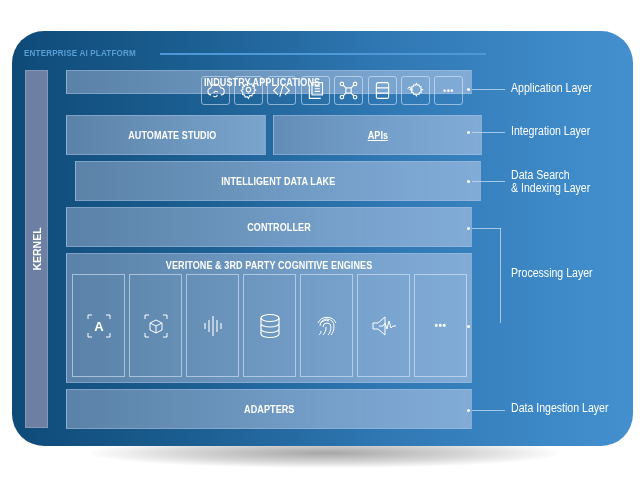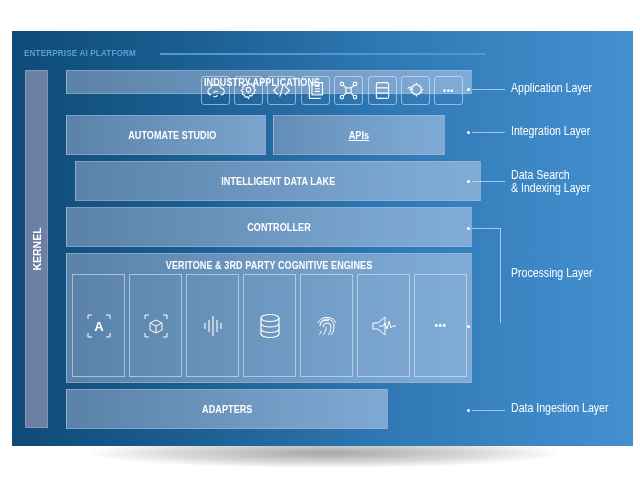--- a/index.html
+++ b/index.html
@@ -1,20 +1,20 @@
 <!DOCTYPE html>
 <html><head>
 <meta charset="utf-8">
 <style>
   html,body{margin:0;padding:0;background:#ffffff;}
   body{width:640px;height:480px;position:relative;overflow:hidden;font-family:"Liberation Sans",sans-serif;}
   .shadow{position:absolute;left:90px;top:438px;width:470px;height:30px;border-radius:50%;
     background:radial-gradient(ellipse at center, rgba(0,0,0,0.35) 0%, rgba(0,0,0,0.15) 45%, rgba(0,0,0,0) 72%);}
   .panel{position:absolute;left:12px;top:31px;width:621px;height:415px;
-    background:linear-gradient(90deg,#0e4a78 0%,#1c5f92 30%,#2f78b4 60%,#4490cf 100%);}
+    background:linear-gradient(90deg,#0e4a78 0%,#1c5f92 30%,#2f78b4 60%,#4490cf 100%);border-radius:32px;}
   .title-row{position:absolute;left:12px;top:16px;display:flex;align-items:center;}
   .title{color:#5a9fd4;font-size:9.5px;font-weight:bold;letter-spacing:0.2px;font-family:"Liberation Sans",sans-serif;transform:scaleX(0.85);transform-origin:left center;white-space:nowrap;}
   .title-line{position:absolute;left:148px;top:22px;width:326px;height:2px;background:#4d98d6;}
   .block{position:absolute;background:linear-gradient(90deg,rgba(150,170,200,0.55) 0%,rgba(160,190,225,0.7) 100%);
     border:1px solid rgba(170,195,230,0.45);box-sizing:border-box;color:#ffffff;display:flex;align-items:center;justify-content:center;
     font-size:10.5px;font-weight:bold;letter-spacing:0.1px;}
   .block span.lbl{display:inline-block;transform:scaleX(0.86);white-space:nowrap;}
   .kernel{position:absolute;left:13px;top:39px;width:23px;height:358px;background:#6d7fa3;border:1px solid rgba(170,190,220,0.4);box-sizing:border-box;}
   .kernel-label{position:absolute;left:50%;top:50%;transform:translate(-50%,-50%) rotate(-90deg);color:#fff;font-size:10.5px;font-weight:bold;white-space:nowrap;}
   .icon-tile{position:absolute;top:5px;width:29px;height:29px;border:1px solid rgba(230,240,255,0.55);border-radius:3px;box-sizing:border-box;display:flex;align-items:center;justify-content:center;}
@@ -91,21 +91,21 @@
         </svg>
     </div>
     <div class="icon-tile" style="left:367px;">
       <span style="color:#fff;font-size:9px;letter-spacing:0.5px;">•••</span>
     </div>
   </div>
 
   <div class="block" style="left:54px;top:84px;width:200px;height:40px;padding-left:12px;">
     <span class="lbl">AUTOMATE STUDIO</span>
   </div>
-  <div class="block" style="left:261px;top:84px;width:172px;height:40px;text-decoration:underline;">
+  <div class="block" style="left:261px;top:84px;width:209px;height:40px;text-decoration:underline;">
     <span class="lbl">APIs</span>
   </div>
 
   <div class="block" style="left:54px;top:130px;width:406px;height:40px;margin-left:9px;">
     <span class="lbl">INTELLIGENT DATA LAKE</span>
   </div>
 
   <div class="block" style="left:54px;top:176px;width:406px;height:40px;padding-left:20px;">
     <span class="lbl">CONTROLLER</span>
   </div>
@@ -145,21 +145,21 @@
       <svg viewBox="0 0 30 30" fill="none" stroke="#fff" stroke-width="1">
           <path d="M4 12h5l7-6v18l-7-6H4z"></path>
           <path d="M10 15h4l2-3 2 6 2-8 2 7 2-2h3"></path>
         </svg>
     </div>
     <div class="engine-tile" style="left:347px;">
       <span style="color:#fff;font-size:10px;letter-spacing:0.5px;">•••</span>
     </div>
   </div>
 
-  <div class="block" style="left:54px;top:358px;width:322px;height:40px;">
+  <div class="block" style="left:54px;top:358px;width:406px;height:40px;">
     <span class="lbl">ADAPTERS</span>
   </div>
 
   <div class="dot" style="left:455px;top:57px;"></div>
   <div class="hline" style="left:460px;top:58px;width:33px;"></div>
   <div class="dot" style="left:455px;top:100px;"></div>
   <div class="hline" style="left:460px;top:101px;width:33px;"></div>
   <div class="dot" style="left:455px;top:149px;"></div>
   <div class="hline" style="left:460px;top:150px;width:33px;"></div>
   <div class="dot" style="left:455px;top:196px;"></div>

